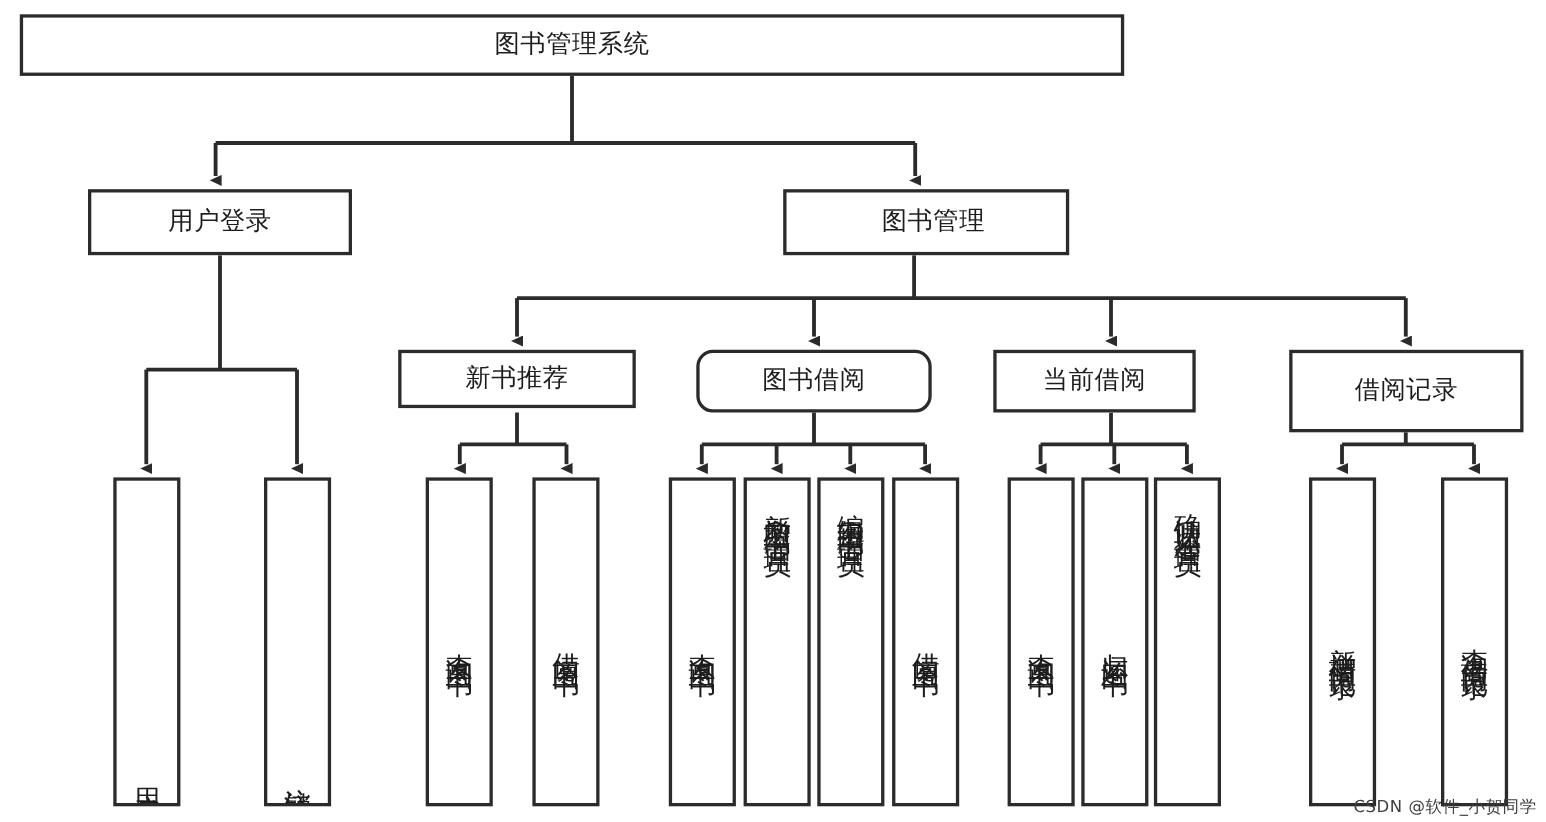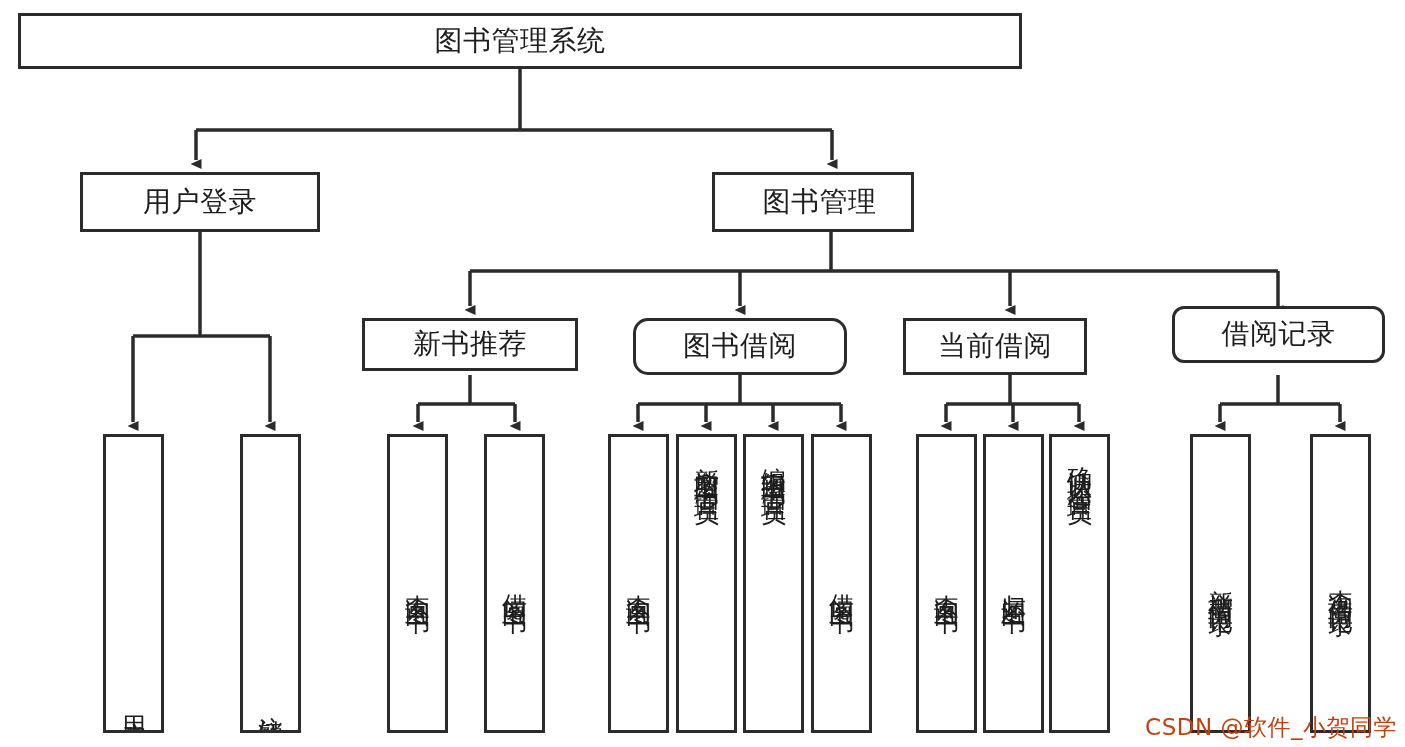--- a/index.html
+++ b/index.html
@@ -24,21 +24,21 @@
   .node-box {
     position: absolute;
     box-sizing: border-box;
     border: 3px solid #2b2b2b;
     background: #ffffff;
     display: flex;
     align-items: center;
     justify-content: center;
   }
   .node-label-h {
-    font-size: 28px;
+    font-size: 23px;
     color: #1d1d1d;
     line-height: 1.1;
     letter-spacing: 0.5px;
     white-space: nowrap;
     text-align: left;
   }
   .node-leaf {
     position: absolute;
     box-sizing: border-box;
     border: 3px solid #2b2b2b;
@@ -71,22 +71,22 @@
     left: 0;
     top: 0;
     width: 1405px;
     height: 747px;
     pointer-events: none;
   }
   .watermark {
     position: absolute;
     right: 8px;
     bottom: 4px;
-    font-size: 23px;
-    color: #c2410c;
+    font-size: 15px;
+    color: #404040;
     white-space: nowrap;
     letter-spacing: 0.5px;
   }
 </style>
 </head>
 <body>
 
 <div id="diagram-root">
 
   <svg class="connectors" viewBox="0 0 1405 747" xmlns="http://www.w3.org/2000/svg">
@@ -165,34 +165,34 @@
     </g>
   </svg>
 
   <div class="node-box" style="left:18px; top:13px; width:1004px; height:56px;">
     <span class="node-label-h">图书管理系统</span>
   </div>
 
   <div class="node-box" style="left:80px; top:172px; width:240px; height:60px;">
     <span class="node-label-h">用户登录</span>
   </div>
-  <div class="node-box" style="left:712px; top:172px; width:202px; height:60px;padding-left:13px;">
+  <div class="node-box" style="left:712px; top:172px; width:260px; height:60px;padding-left:13px;">
     <span class="node-label-h">图书管理</span>
   </div>
 
   <div class="node-box" style="left:362px; top:318px; width:216px; height:53px;">
     <span class="node-label-h">新书推荐</span>
   </div>
   <div class="node-box" style="left:633px; top:318px; width:214px; height:57px;border-radius:15px;">
     <span class="node-label-h">图书借阅</span>
   </div>
   <div class="node-box" style="left:903px; top:318px; width:184px; height:57px;">
     <span class="node-label-h">当前借阅</span>
   </div>
-  <div class="node-box" style="left:1172px; top:306px; width:213px; height:57px;border-radius:12px;">
+  <div class="node-box" style="left:1172px; top:318px; width:213px; height:75px;">
     <span class="node-label-h">借阅记录</span>
   </div>
 
   <div class="node-leaf align-bottom" style="left:103px; top:434px; width:61px; height:299px;">
     <span class="node-label-v">用户登录</span>
   </div>
   <div class="node-leaf align-bottom" style="left:240px; top:434px; width:61px; height:299px;">
     <span class="node-label-v">注销登录</span>
   </div>
 

